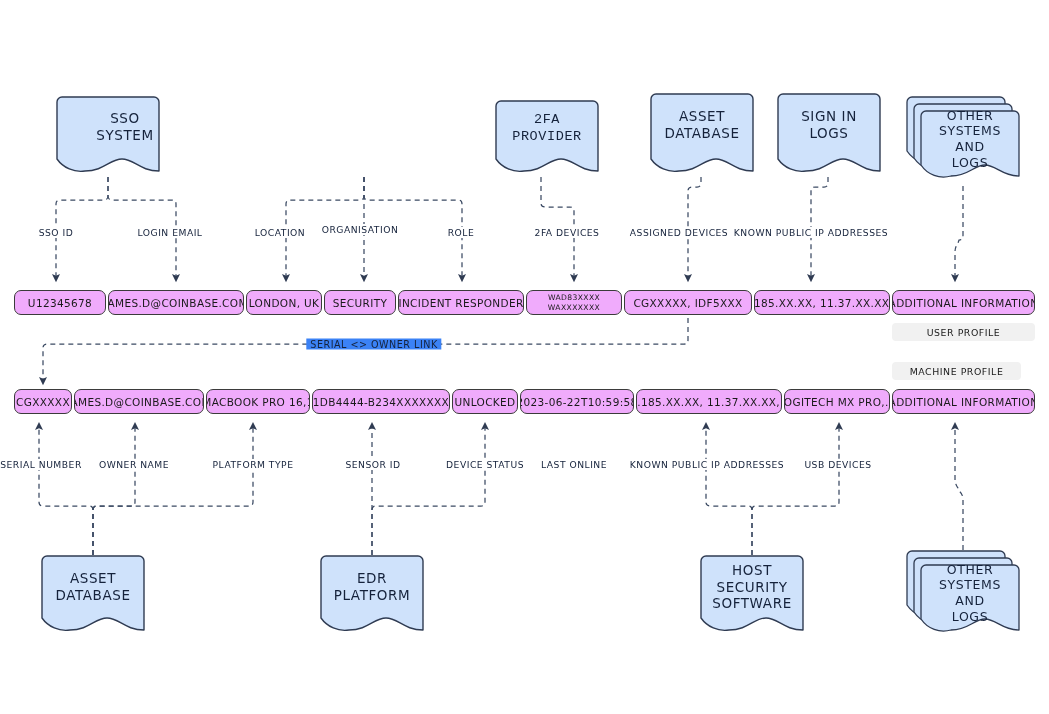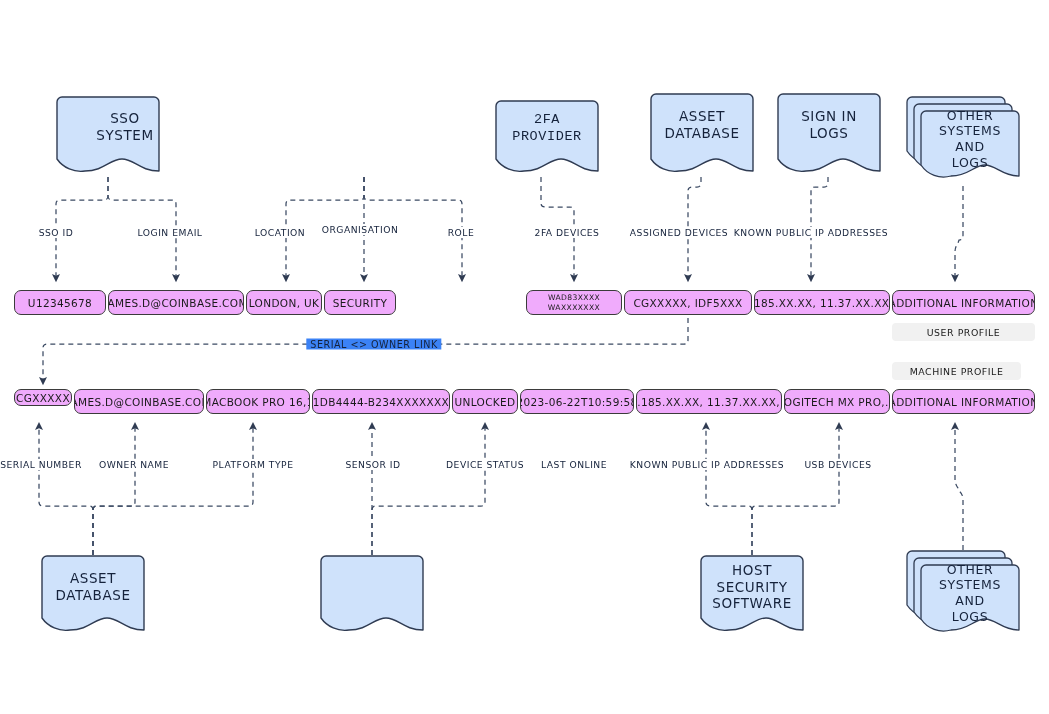--- a/index.html
+++ b/index.html
@@ -169,34 +169,35 @@
   <div class="elabel" style="left:360px;top:224px;">ORGANISATION</div>
   <div class="elabel" style="left:461px;top:227px;">ROLE</div>
   <div class="elabel" style="left:567px;top:227px;">2FA DEVICES</div>
   <div class="elabel" style="left:679px;top:227px;">ASSIGNED DEVICES</div>
   <div class="elabel" style="left:811px;top:227px;">KNOWN PUBLIC IP ADDRESSES</div>
 
   <div class="cell" style="left:14px;top:290px;width:92px;height:25px;">U12345678</div>
   <div class="cell" style="left:108px;top:290px;width:136px;height:25px;">JAMES.D@COINBASE.COM</div>
   <div class="cell" style="left:246px;top:290px;width:76px;height:25px;">LONDON, UK</div>
   <div class="cell" style="left:324px;top:290px;width:72px;height:25px;">SECURITY</div>
+  <div class="cell" style="left:398px;top:290px;width:126px;height:25px;">INCIDENT RESPONDER</div>
   <div class="cell two" style="left:526px;top:290px;width:96px;height:25px;">
     <span class="l1">WAD83XXXX</span>
     <span class="l2">WAXXXXXXX</span>
   </div>
   <div class="cell" style="left:624px;top:290px;width:128px;height:25px;">CGXXXXX, IDF5XXX</div>
   <div class="cell" style="left:754px;top:290px;width:136px;height:25px;">86.185.XX.XX, 11.37.XX.XX, ...</div>
   <div class="cell" style="left:892px;top:290px;width:143px;height:25px;">&lt;ADDITIONAL INFORMATION&gt;</div>
 
   <div class="profiletag" style="left:892px;top:323px;width:143px;height:18px;">USER PROFILE</div>
   <div class="profiletag" style="left:892px;top:362px;width:129px;height:18px;">MACHINE PROFILE</div>
 
   <div class="linklabel" style="left:374px;top:344px;">SERIAL &lt;&gt; OWNER LINK</div>
 
-  <div class="cell" style="left:14px;top:389px;width:58px;height:17px;">CGXXXXX</div>
+  <div class="cell" style="left:14px;top:389px;width:58px;height:25px;">CGXXXXX</div>
   <div class="cell" style="left:74px;top:389px;width:130px;height:25px;">JAMES.D@COINBASE.COM</div>
   <div class="cell" style="left:206px;top:389px;width:104px;height:25px;">MACBOOK PRO 16,1</div>
   <div class="cell" style="left:312px;top:389px;width:138px;height:25px;">A1DB4444-B234XXXXXXXX</div>
   <div class="cell" style="left:452px;top:389px;width:66px;height:25px;">UNLOCKED</div>
   <div class="cell" style="left:520px;top:389px;width:114px;height:25px;">2023-06-22T10:59:58</div>
   <div class="cell" style="left:636px;top:389px;width:146px;height:25px;">86.185.XX.XX, 11.37.XX.XX, ...</div>
   <div class="cell" style="left:784px;top:389px;width:106px;height:25px;">LOGITECH MX PRO,...</div>
   <div class="cell" style="left:892px;top:389px;width:143px;height:25px;">&lt;ADDITIONAL INFORMATION&gt;</div>
 
   <div class="elabel" style="left:41px;top:459px;">SERIAL NUMBER</div>
@@ -213,20 +214,22 @@
       <path d="M6,1 H98 A5,5 0 0 1 103,6 V75 C84,75 78,63 66,63 C54,63 48,75 29,75 A29,29 0 0 1 1,63 V6 A5,5 0 0 1 6,1 Z" fill="#cfe2fb" stroke="#2f3b52" stroke-width="1.4" stroke-linejoin="round"></path>
     </svg>
     <div class="srclabel" style="height:64px;white-space:pre-line;">ASSET
 DATABASE</div>
   </div>
 
   <div class="srcwrap" style="left:320px;top:555px;width:104px;height:82px;">
     <svg width="104" height="82" viewBox="0 0 104 82">
       <path d="M6,1 H98 A5,5 0 0 1 103,6 V75 C84,75 78,63 66,63 C54,63 48,75 29,75 A29,29 0 0 1 1,63 V6 A5,5 0 0 1 6,1 Z" fill="#cfe2fb" stroke="#2f3b52" stroke-width="1.4" stroke-linejoin="round"></path>
     </svg>
+    <div class="srclabel" style="height:64px;white-space:pre-line;">EDR
+PLATFORM</div>
   </div>
 
   <div class="srcwrap" style="left:700px;top:555px;width:104px;height:82px;">
     <svg width="104" height="82" viewBox="0 0 104 82">
       <path d="M6,1 H98 A5,5 0 0 1 103,6 V75 C84,75 78,63 66,63 C54,63 48,75 29,75 A29,29 0 0 1 1,63 V6 A5,5 0 0 1 6,1 Z" fill="#cfe2fb" stroke="#2f3b52" stroke-width="1.4" stroke-linejoin="round"></path>
     </svg>
     <div class="srclabel" style="height:64px;white-space:pre-line;">HOST
 SECURITY
 SOFTWARE</div>
   </div>

